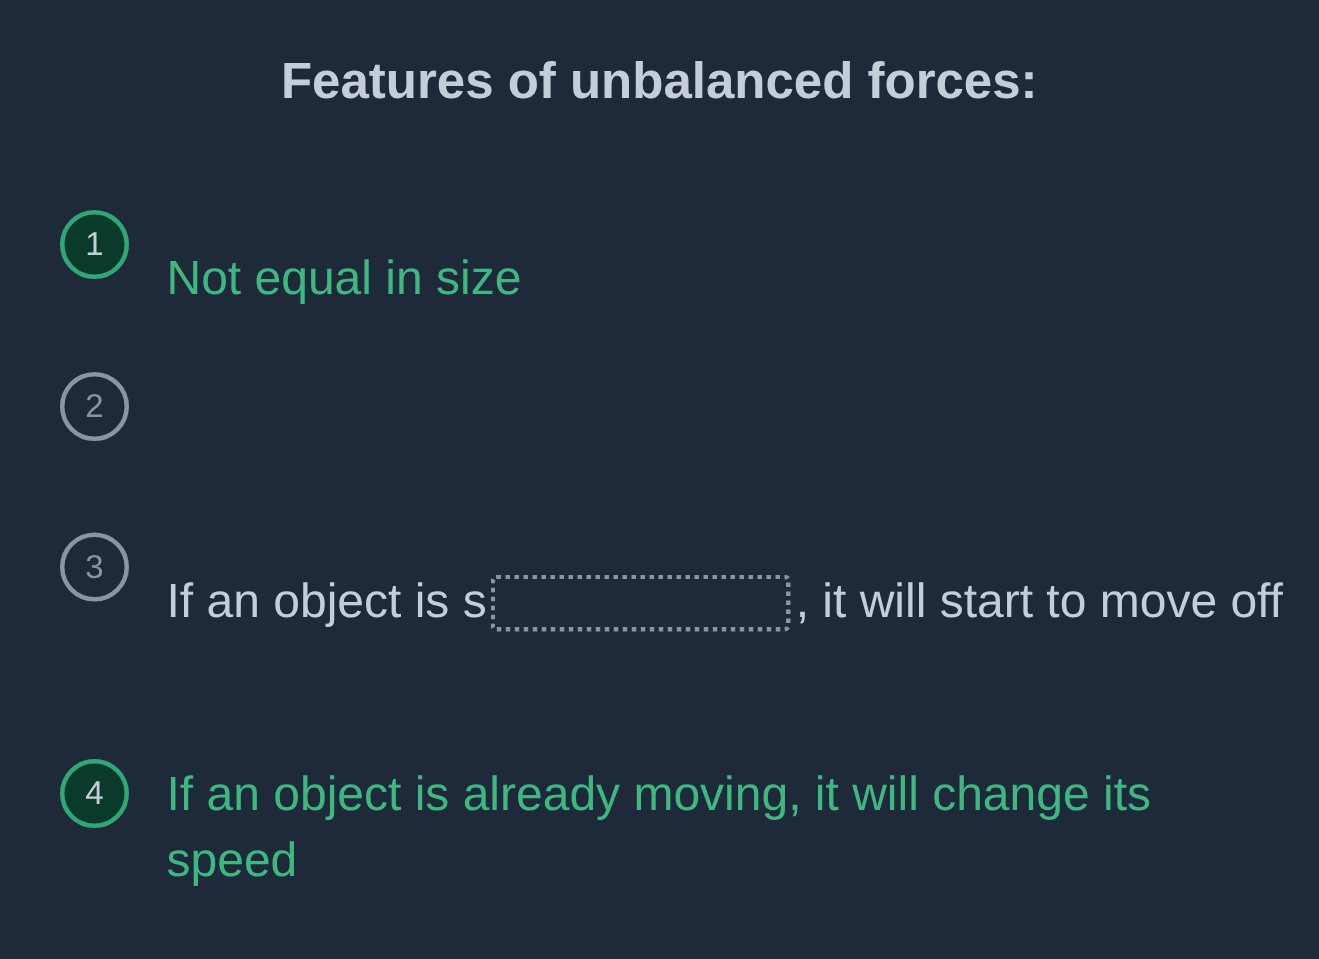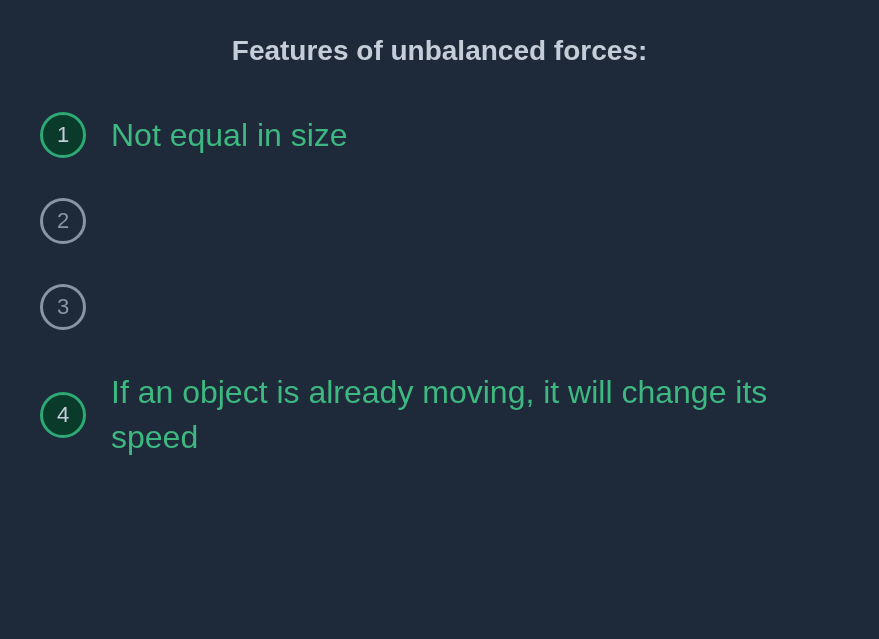--- a/index.html
+++ b/index.html
@@ -10,21 +10,21 @@
     body {
       width: 879px;
       height: 639px;
       background-color: #1e2a3a;
       font-family: -apple-system, BlinkMacSystemFont, 'Segoe UI', Arial, sans-serif;
       padding: 35px 20px;
       overflow: hidden;
     }
     .title {
       color: #c5cdd8;
-      font-size: 28px;
+      font-size: 34px;
       font-weight: 700;
       text-align: center;
       margin-bottom: 45px;
     }
     .item {
       display: flex;
       align-items: center;
       margin-bottom: 40px;
       padding-left: 20px;
     }
@@ -49,20 +49,21 @@
       color: #c5cdd8;
     }
     .badge-pending {
       border: 3px solid #8a94a3;
       color: #8a94a3;
     }
     .item-text {
       font-size: 32px;
       line-height: 1.4;
       font-weight: 400;
+      margin-top: 44px;
     }
     .text-completed {
       color: #3eb881;
     }
     .text-pending {
       color: #c5cdd8;
     }
     .blank {
       display: inline-block;
       border: 3px dotted #8a94a3;
@@ -88,18 +89,21 @@
   <div class="badge badge-completed">1</div>
   <div class="item-text text-completed">Not equal in size</div>
 </div>
 
 <div class="item">
   <div class="badge badge-pending">2</div>
 </div>
 
 <div class="item">
   <div class="badge badge-pending">3</div>
+  <div class="item-text text-pending">
+    <span>If an object is s</span><span class="blank blank-2"></span><span>, it will start to move off</span>
+  </div>
 </div>
 
 <div class="item">
   <div class="badge badge-completed">4</div>
   <div class="item-text text-completed">If an object is already moving, it will change its speed</div>
 </div>
 
 </body></html>

